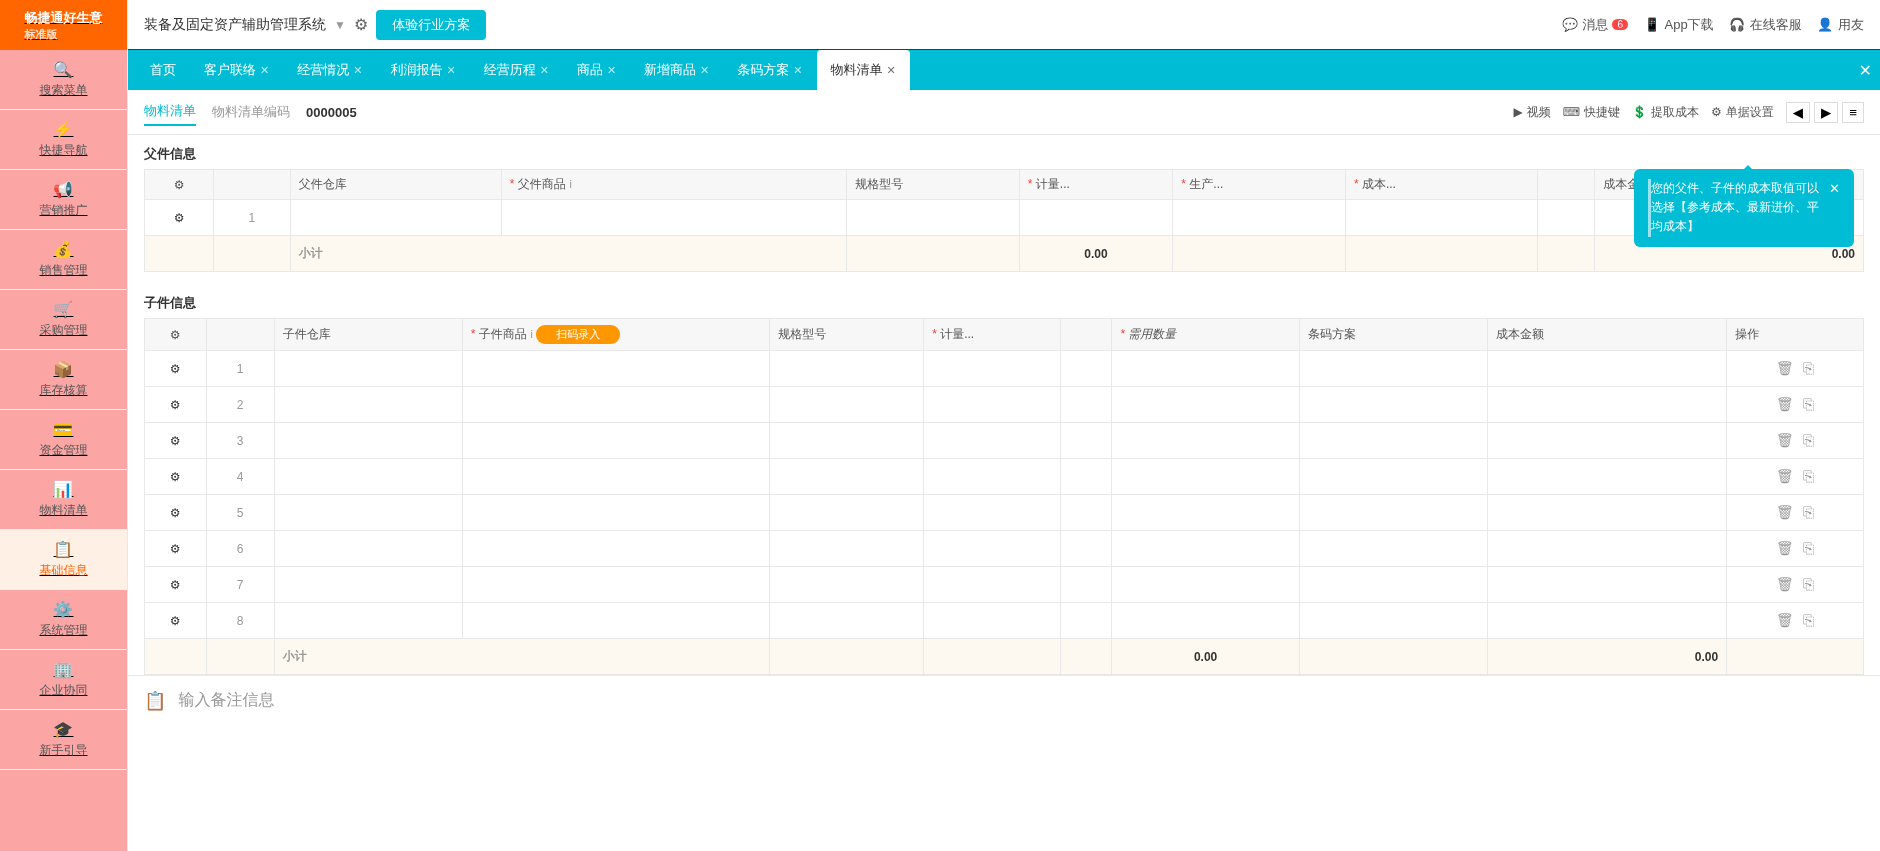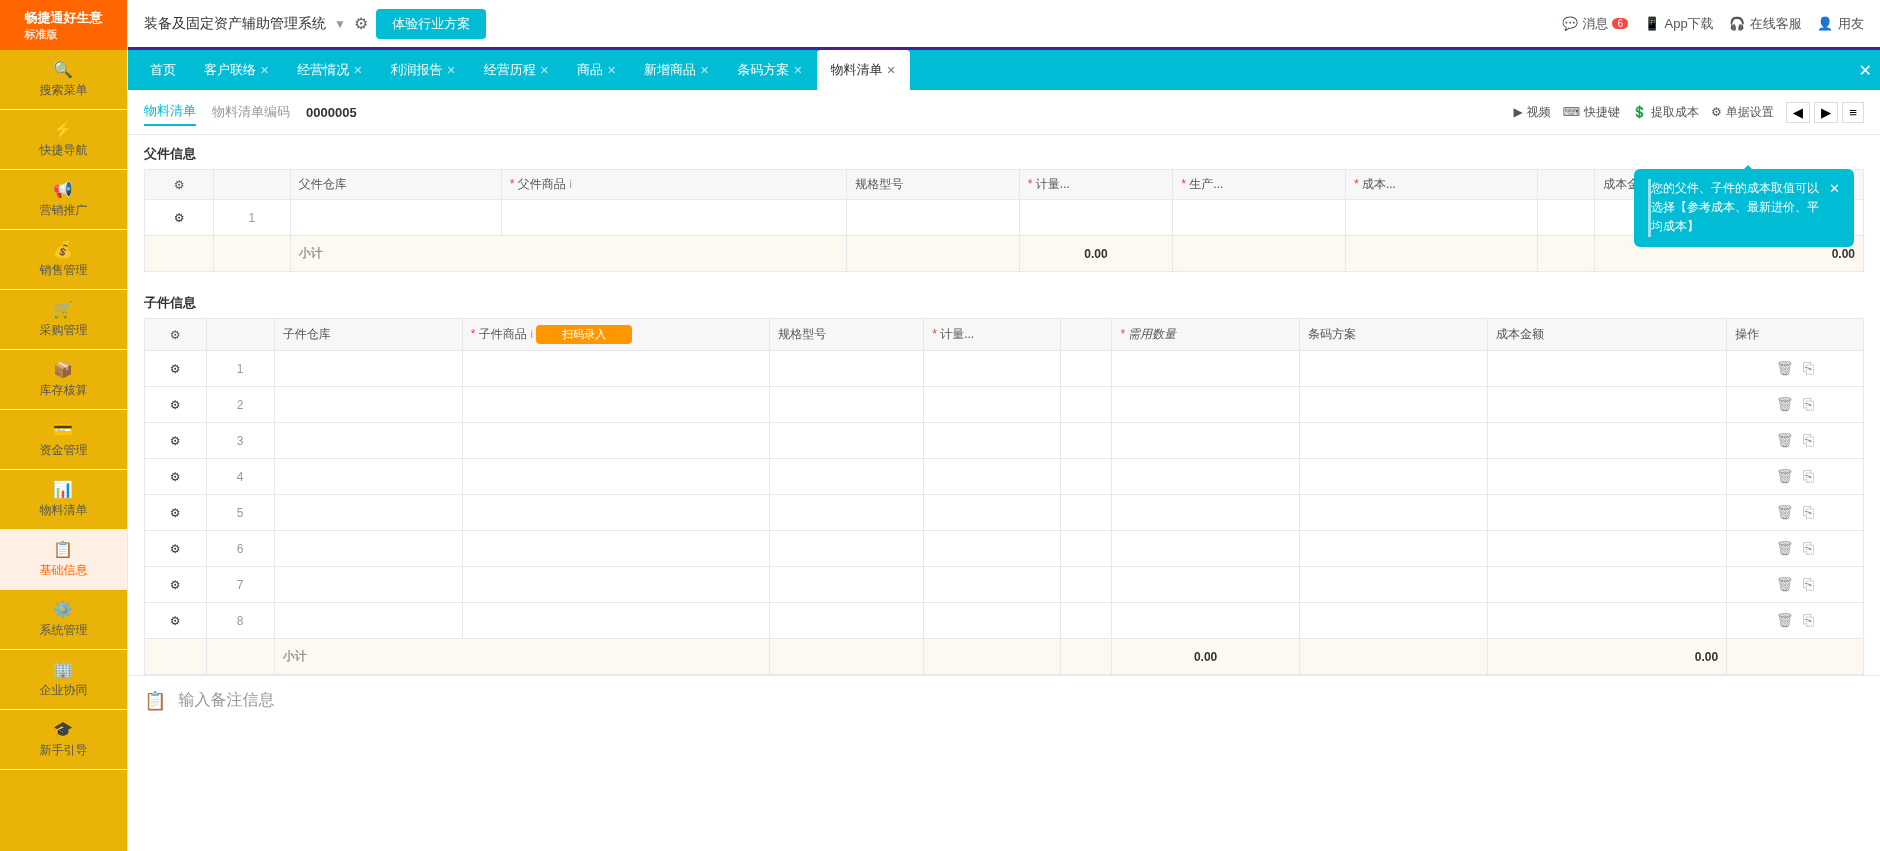--- a/index.html
+++ b/index.html
@@ -1,25 +1,26 @@
 <!DOCTYPE html>
 <html><head>
   <meta charset="utf-8">
   <style>
     * { box-sizing: border-box; margin: 0; padding: 0; }
     body { font-family: 'Microsoft YaHei', Arial, sans-serif; font-size: 13px; background: #f0f2f5; display: flex; height: 851px; overflow: hidden; }
 
     
     .sidebar {
       width: 128px;
-      background: #eab308;
+      background: #fca5a5;
       display: flex;
       flex-direction: column;
       border-right: 1px solid #e8e8e8;
       flex-shrink: 0;
+      text-decoration: underline;
     }
     .sidebar-logo {
       background: #ff6600;
       height: 50px;
       display: flex;
       align-items: center;
       justify-content: center;
       color: #fff;
       font-size: 14px;
       font-weight: bold;
@@ -42,21 +43,21 @@
     
     .main { flex: 1; display: flex; flex-direction: column; overflow: hidden; }
 
     
     .topbar {
       height: 50px;
       background: #fff;
       display: flex;
       align-items: center;
       padding: 0 16px;
-      border-bottom: 3px solid #4c1d95;
+      border-bottom: 1px solid #4c1d95;
       justify-content: space-between;
     }
     .topbar-left { display: flex; align-items: center; gap: 8px; }
     .topbar-right { display: flex; align-items: center; gap: 16px; color: #555; font-size: 13px; }
     .topbar-right-item { display: flex; align-items: center; gap: 4px; cursor: pointer; }
     .badge {
       background: #ff4444;
       color: #fff;
       border-radius: 10px;
       font-size: 10px;
@@ -128,22 +129,22 @@
     }
     .data-table .row-num { color: #999; text-align: center; width: 30px; }
     .data-table .subtotal-row td { background: #fef9f0; font-weight: bold; }
     .data-table .gear-col { width: 36px; text-align: center; }
     .required-star { color: #f44336; }
     .info-icon { color: #999; font-size: 11px; }
     .scan-btn {
       background: #ff9800;
       color: #fff;
       border: none;
-      padding: 2px 26px;
-      border-radius: 4px;
+      padding: 2px 20px;
+      border-radius: 9px;
       font-size: 11px;
       cursor: pointer;
     }
     .action-icon { color: #999; font-size: 14px; cursor: pointer; margin: 0 3px; }
     .tooltip-popup {
       position: absolute;
       top: 0;
       right: 0;
       background: #00bcd4;
       color: #fff;

